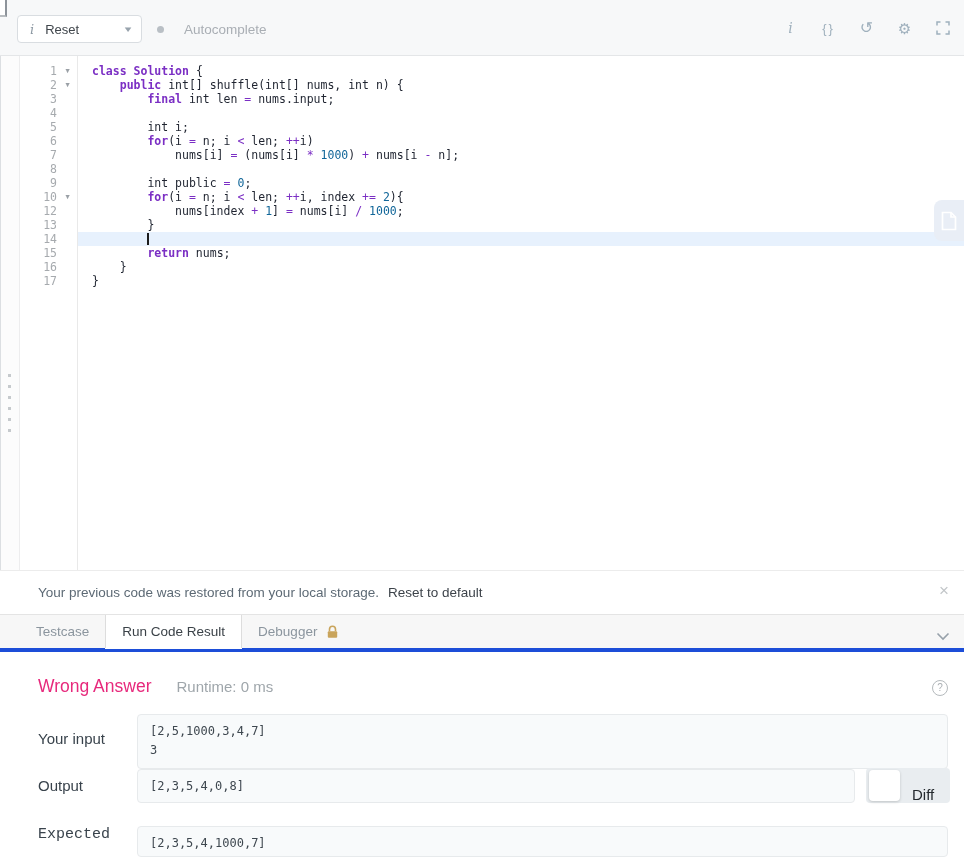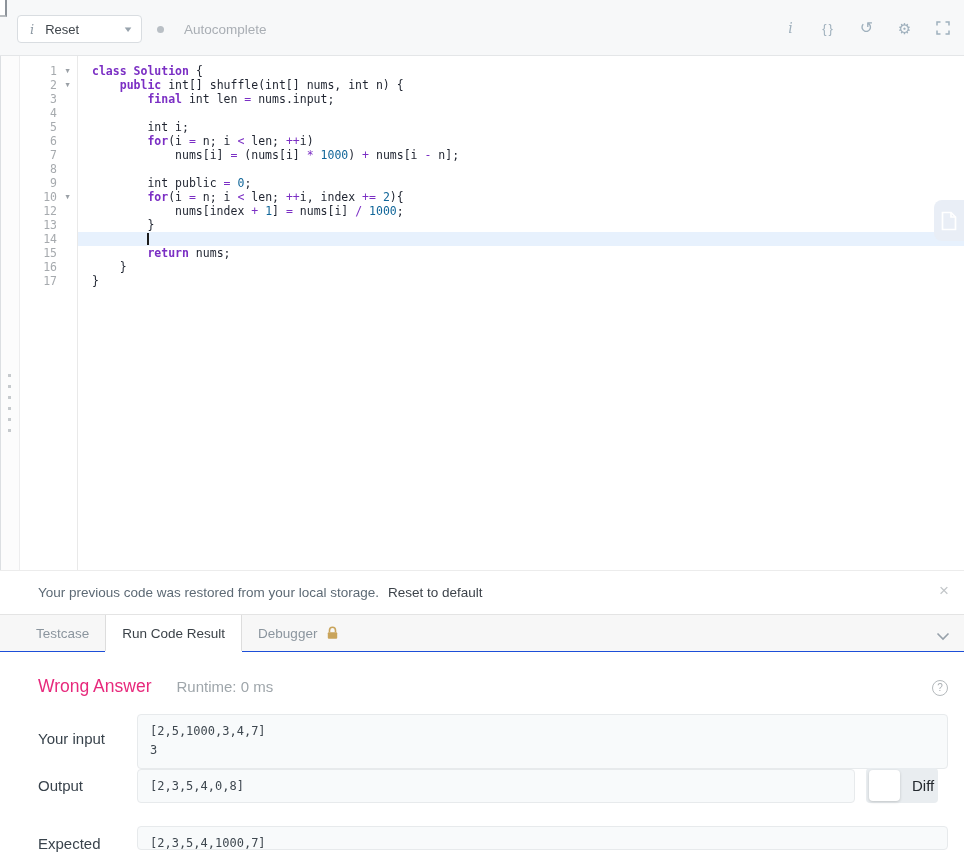--- a/index.html
+++ b/index.html
@@ -57,44 +57,44 @@
 
   
   .notifbar{position:absolute;left:0;top:570px;width:964px;height:44px;background:#fff;
     border-top:1px solid #ececec;display:flex;align-items:center;}
   .notif-text{margin-left:38px;font-size:13.5px;color:#5d6a75;}
   .notif-link{margin-left:9px;font-size:13.5px;color:#3d434a;cursor:pointer;}
   .notif-close{position:absolute;right:15px;top:11px;color:#c2c6c9;font-size:17px;cursor:pointer;line-height:1;}
 
   
   .tabbar{position:absolute;left:0;top:614px;width:964px;height:38px;background:#f7f7f7;
-    border-top:1px solid #e4e4e4;border-bottom:1px solid #1d4ed8;display:flex;padding-left:20px;}
+    border-top:1px solid #e4e4e4;border-bottom:4px solid #1d4ed8;display:flex;padding-left:20px;}
   .tab{height:100%;display:flex;align-items:center;gap:9px;padding:0 16px;
     font-size:13.5px;color:#8b959e;cursor:pointer;}
   .tab.active{background:#fff;border-left:1px solid #ddd;border-right:1px solid #ddd;
     color:#3b4248;box-shadow:0 1px 0 0 #fff;}
   .tab-caret{position:absolute;right:14px;top:12px;cursor:pointer;}
 
   
   .result{position:absolute;left:0;top:652px;width:964px;height:215px;background:#fff;}
   .status-row{position:absolute;left:38px;top:24px;display:flex;align-items:baseline;gap:25px;}
   .status{font-size:17.5px;color:#e7297c;font-weight:500;}
   .runtime{font-size:15px;color:#9fa6ab;}
   .help-icon{position:absolute;right:16px;top:28px;width:16px;height:16px;border:1px solid #b5babd;
     border-radius:50%;color:#a9aeb2;font-size:10px;line-height:14px;text-align:center;cursor:pointer;}
   .result-row{position:absolute;left:38px;display:flex;align-items:flex-start;}
   .row-label{width:99px;flex-shrink:0;font-size:15px;color:#39434c;}
   .row-box{background:#f8fafb;border:1px solid #e7eaec;border-radius:4px;
     padding:7px 12px;font-family:"DejaVu Sans Mono",monospace;font-size:12px;
     line-height:19px;color:#3e474f;white-space:pre;}
   .row-input{top:62px;} .row-input .row-label{margin-top:16px;} .row-input .row-box{width:811px;height:55px;}
   .row-output{top:117px;} .row-output .row-label{margin-top:8px;} .row-output .row-box{width:718px;height:34px;}
-  .row-expected{top:174px;} .row-expected .row-label{margin-top:9px;} .row-expected .row-box{width:811px;height:24px;}
-  .diff-toggle{width:72px;height:35px;background:#e9edf0;border-radius:4px;margin-left:11px;margin-top:-1px;
-    position:relative;display:flex;align-items:center;cursor:pointer;}
+  .row-expected{top:174px;} .row-expected .row-label{font-family:Liberation Mono, monospace;} .row-expected .row-box{width:811px;height:31px;}
+  .diff-toggle{width:84px;height:35px;background:#e9edf0;border-radius:4px;margin-left:11px;margin-top:-1px;
+    position:relative;display:flex;align-items:flex-end;cursor:pointer;}
   .diff-knob{position:absolute;left:3px;top:2px;width:31px;height:31px;background:#fff;
     border-radius:4px;box-shadow:0 1px 3px rgba(0,0,0,0.18);}
   .diff-label{margin-left:46px;font-size:15px;color:#24292e;}
 </style>
 </head>
 <body>
 
 <div class="topbar">
   <div class="corner-artifact"></div>
 

